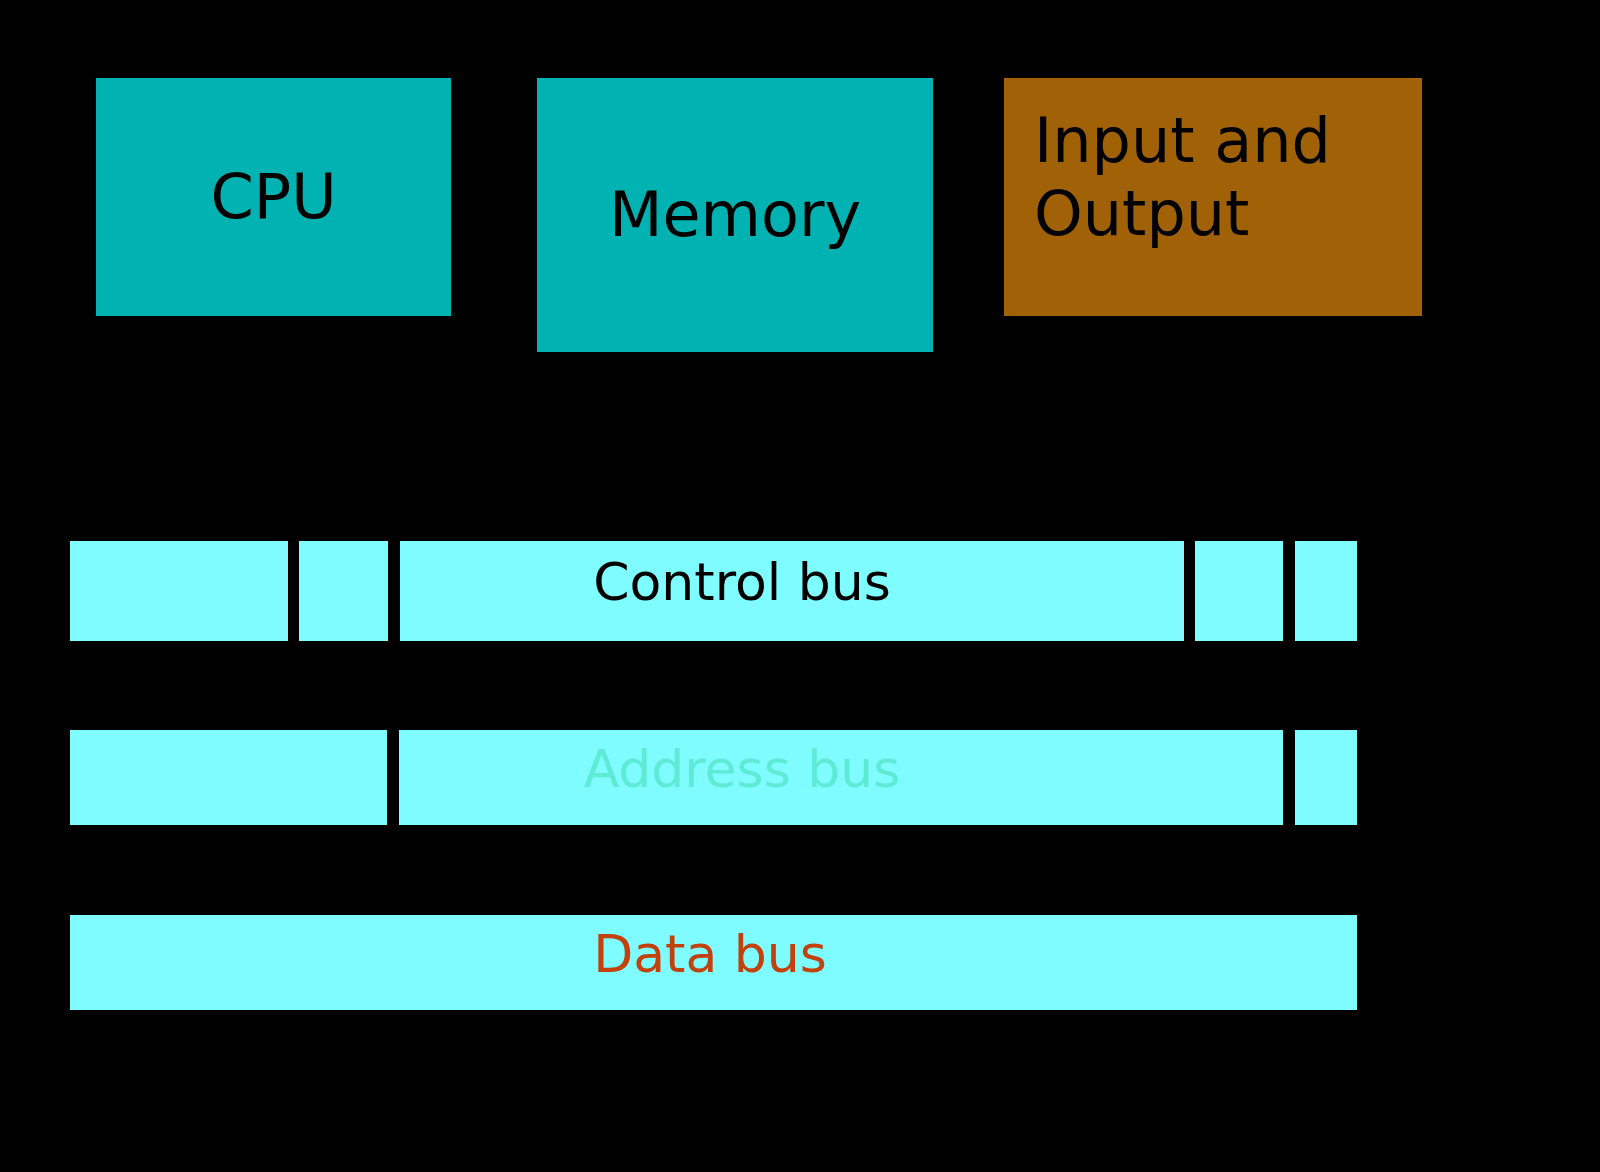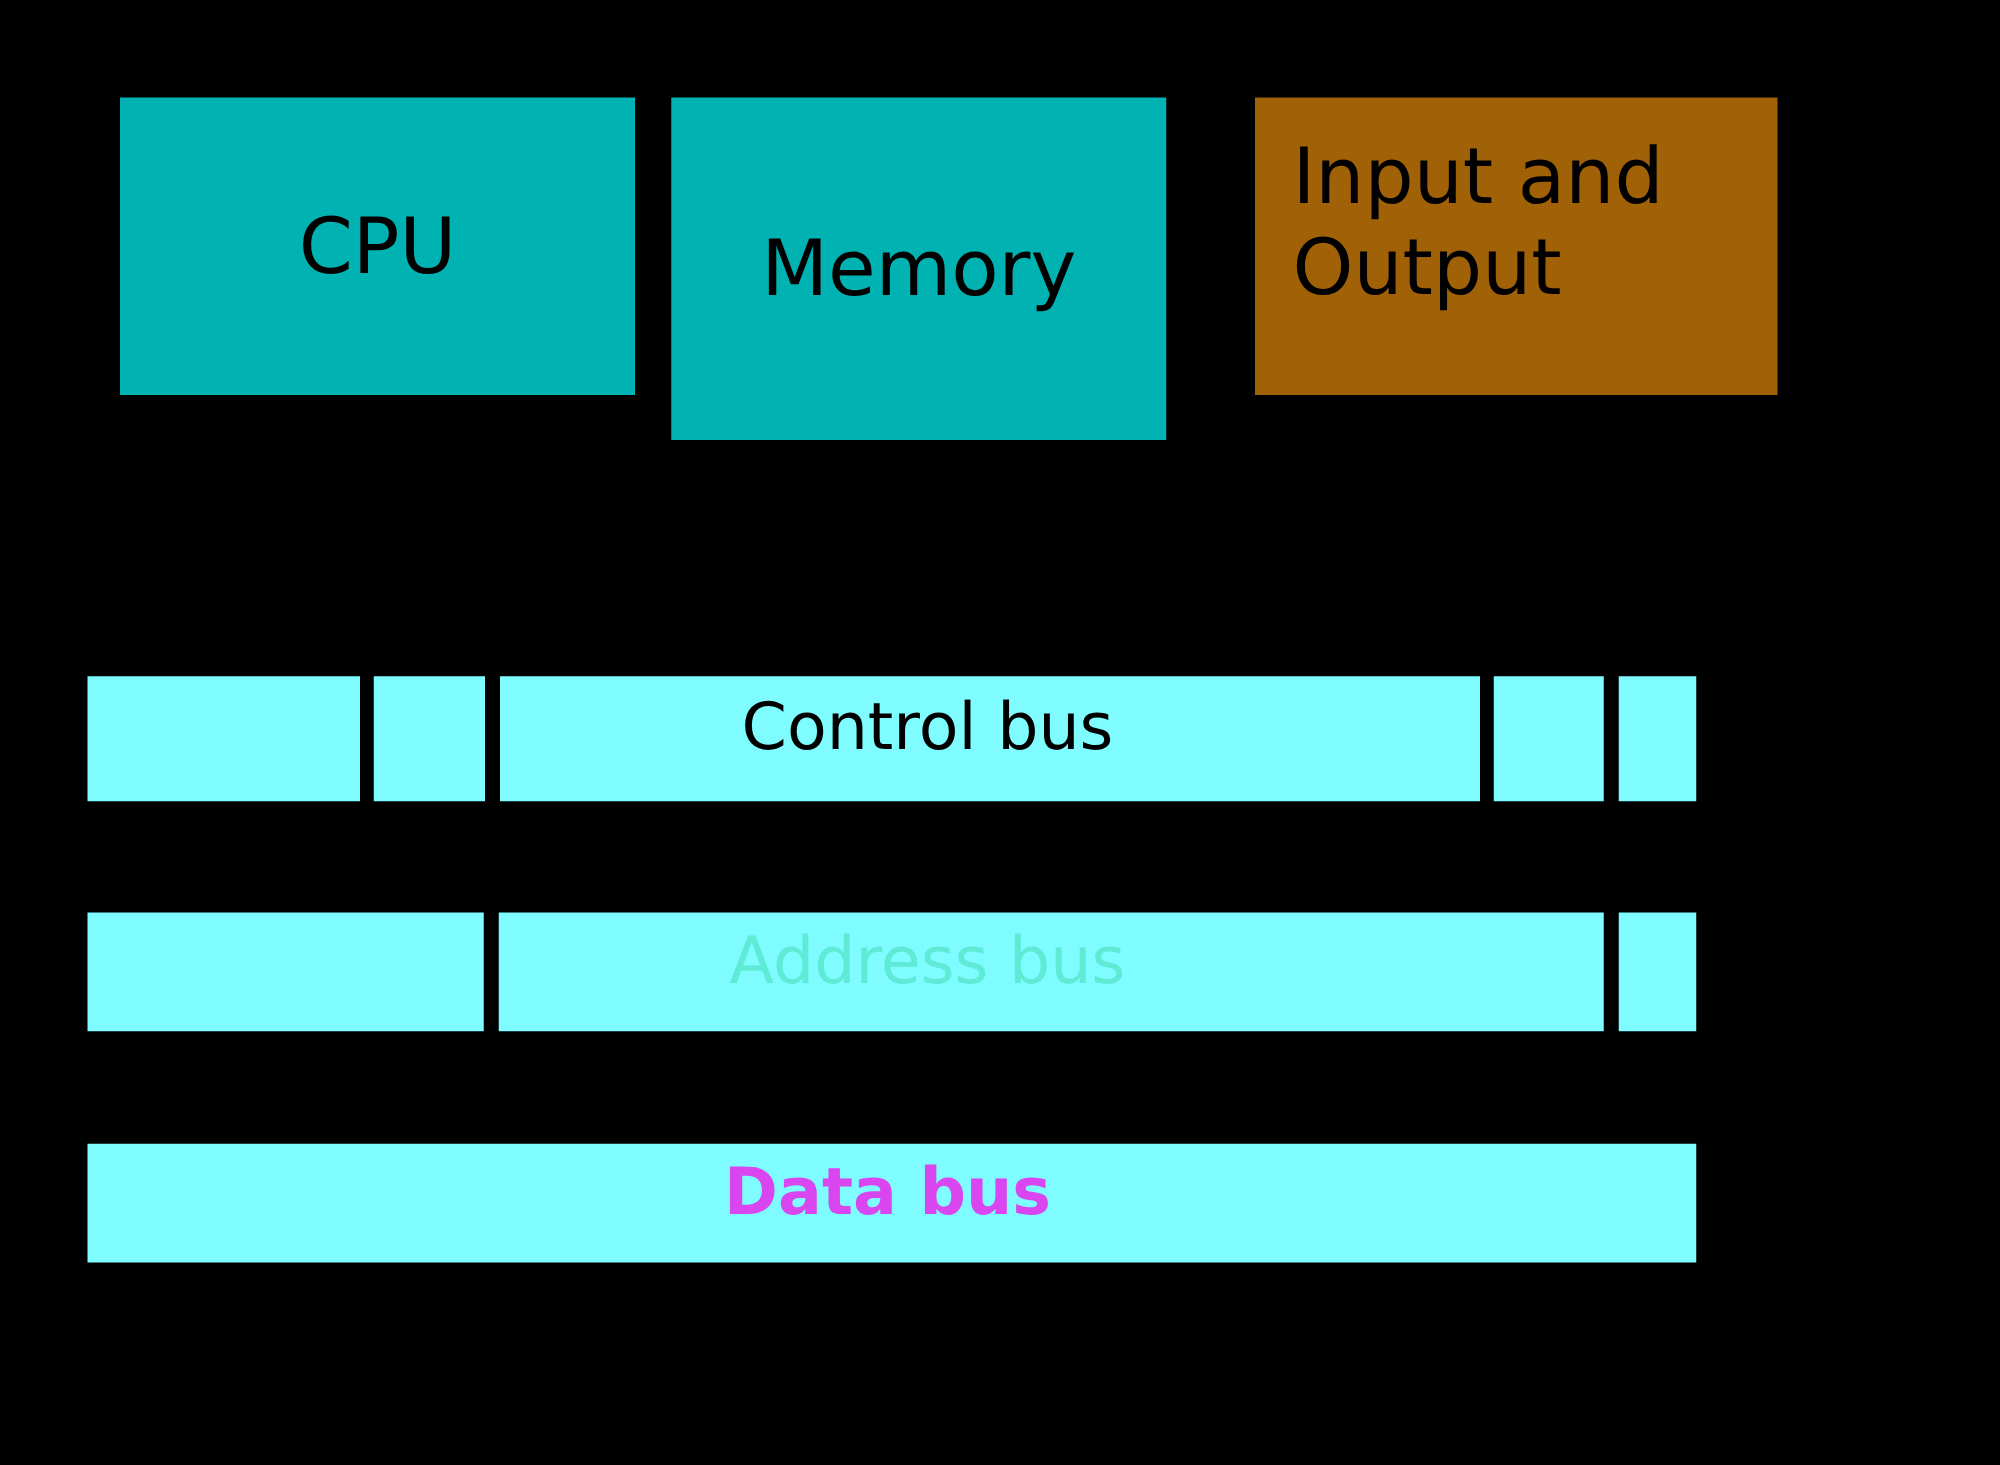--- a/index.html
+++ b/index.html
@@ -66,21 +66,21 @@
     text-align: center;
     pointer-events: none;
   }
 </style>
 </head>
 <body>
 
 <div id="diagram">
 
   <div id="units-layer">
-      <div class="unit-box center" style="left: 96px; top: 78px; width: 412px; height: 238px; background: rgb(0, 178, 178);">
+      <div class="unit-box center" style="left: 96px; top: 78px; width: 355px; height: 238px; background: rgb(0, 178, 178);">
         <span class="unit-label" style="color: rgb(0, 0, 0);">CPU</span>
       </div>
       <div class="unit-box center" style="left: 537px; top: 78px; width: 396px; height: 274px; background: rgb(0, 178, 178);">
         <span class="unit-label" style="color: rgb(0, 0, 0);">Memory</span>
       </div>
       <div class="unit-box leftalign" style="left: 1004px; top: 78px; width: 418px; height: 238px; background: #a16207;">
         <span class="unit-label" style="color: rgb(0, 0, 0);">Input and
 Output</span>
       </div>
     </div>
@@ -95,16 +95,16 @@
         <div class="bus-text" style="left: 0px; top: 556px; width: 1484px; color: rgb(0, 0, 0);">Control bus</div>
       </div>
       <div class="bus-row">
         <div class="bus-seg" style="left: 70px; top: 730px; width: 317px; height: 95px; background: rgb(126, 252, 255);"></div>
         <div class="bus-seg" style="left: 399px; top: 730px; width: 884px; height: 95px; background: rgb(126, 252, 255);"></div>
         <div class="bus-seg" style="left: 1295px; top: 730px; width: 62px; height: 95px; background: rgb(126, 252, 255);"></div>
         <div class="bus-text" style="left: 0px; top: 742.5px; width: 1484px; color: #5eead4;">Address bus</div>
       </div>
       <div class="bus-row">
         <div class="bus-seg" style="left: 70px; top: 915px; width: 1287px; height: 95px; background: rgb(126, 252, 255);"></div>
-        <div class="bus-text" style="left: 0px; top: 927.5px; width: 1420px; color: #d946ef; font-weight: bold;">Data bus</div>
+        <div class="bus-text" style="left: 0px; top: 927.5px; width: 1420px; color: #c2410c;">Data bus</div>
       </div>
     </div>
 </div>
 
 </body></html>

